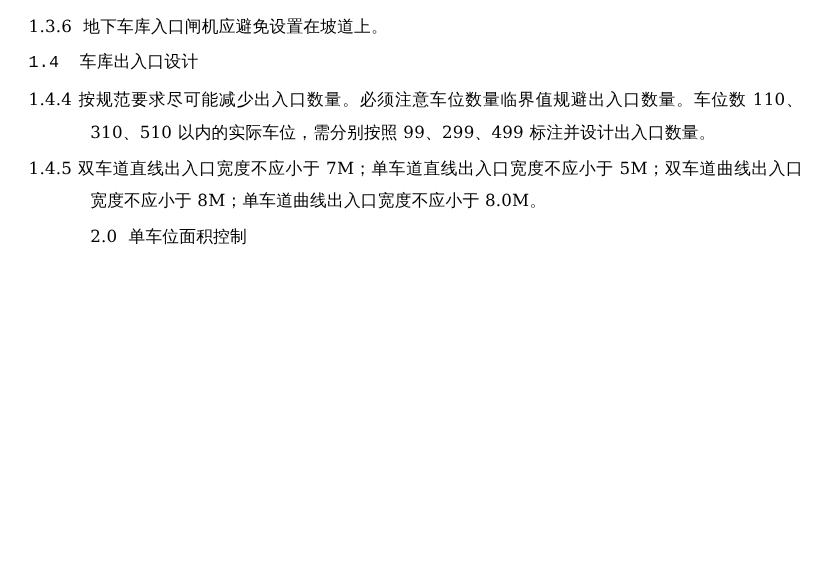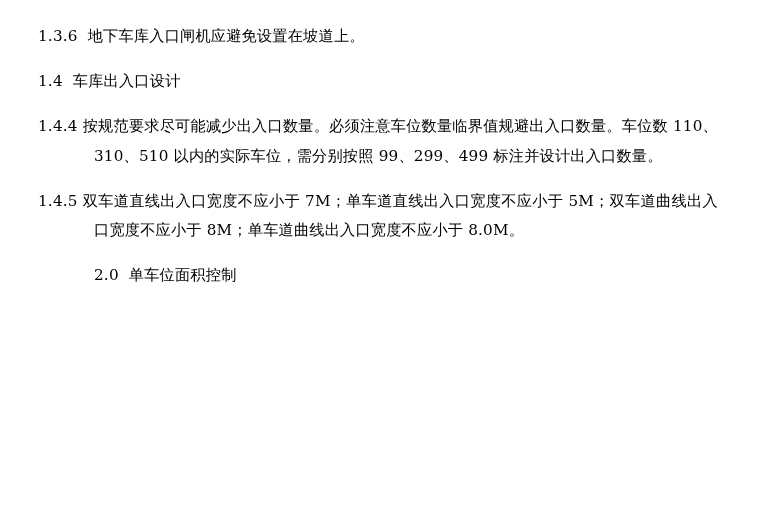--- a/index.html
+++ b/index.html
@@ -21,30 +21,31 @@
     box-sizing: border-box;
     padding: 6px 26px 0 22px;
   }
   .para {
     display: block;
     font-size: 15.2px;
     line-height: 1.92;
     letter-spacing: 0.2px;
     text-align: justify;
     text-justify: inter-ideograph;
-    margin: 16px;
+    margin: 4px;
     white-space: pre-wrap;
   }
   .hang-3 {
     padding-left: 56px;
     text-indent: -56px;
   }
   .sec-head {
     padding-left: 0;
     text-indent: 0;
+    font-family: Liberation Mono, monospace;
   }
   .sub-head {
     padding-left: 56px;
     text-indent: 0;
   }
   .body-indent {
     padding-left: 56px;
     text-indent: 0;
   }
 </style>

